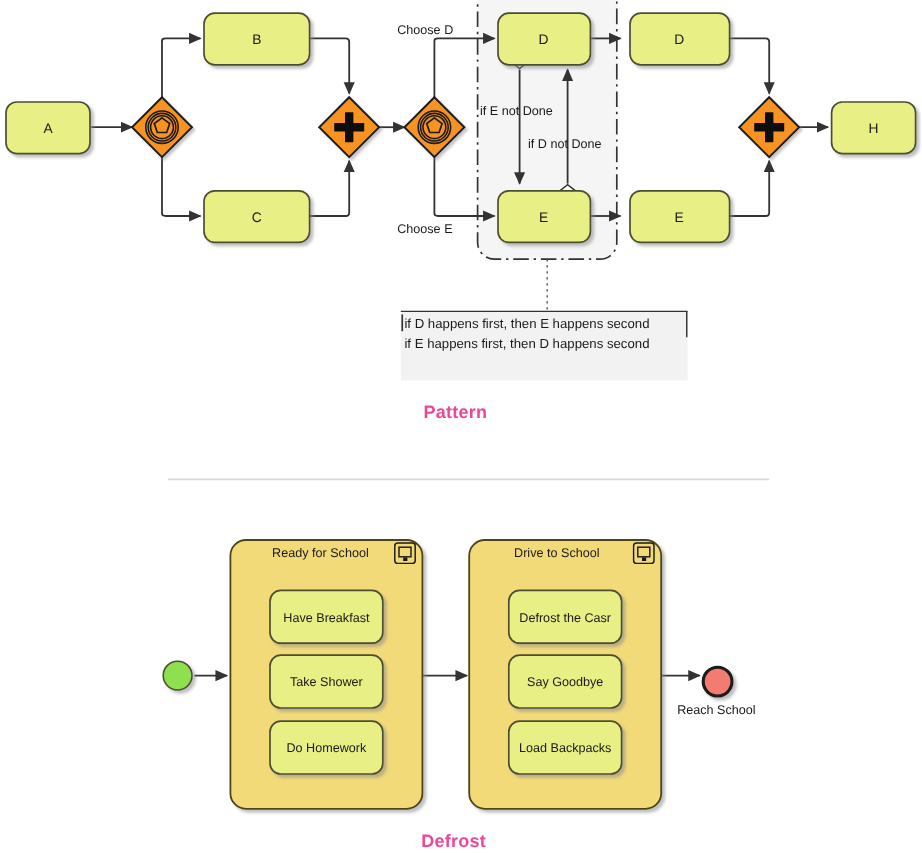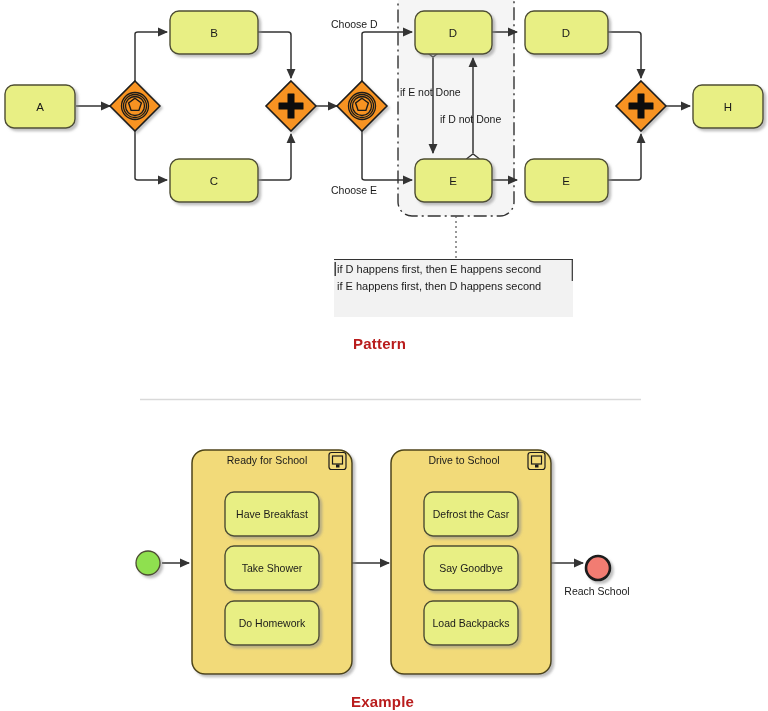--- a/index.html
+++ b/index.html
@@ -19,21 +19,21 @@
   #stage svg {
     position: absolute;
     left: 0;
     top: 0;
   }
   .section-caption {
     position: absolute;
     font-family: "Liberation Sans", sans-serif;
     font-weight: bold;
     font-size: 15px;
-    color: #b91c1c;
+    color: #ec4899;
     letter-spacing: 0.2px;
     white-space: nowrap;
   }
   #caption-pattern { left: 353px; top: 335px; }
   #caption-example { left: 351px; top: 693px; }
 </style>
 </head>
 <body>
 
 <div id="stage">
@@ -250,15 +250,15 @@
     </g>
 
     <g>
       <circle cx="598" cy="568" r="12" fill="#f27b72" stroke="#1a1a1a" stroke-width="2.6" filter="url(#taskShadow)"></circle>
       <text x="597" y="595" text-anchor="middle" font-family="'Liberation Sans',sans-serif" font-size="10.5" fill="#1a1a1a">Reach School</text>
     </g>
 
   </svg>
 
   <div id="caption-pattern" class="section-caption">Pattern</div>
-  <div id="caption-example" class="section-caption">Example</div>
+  <div id="caption-example" class="section-caption">Defrost</div>
 
 </div>
 
 </body></html>

